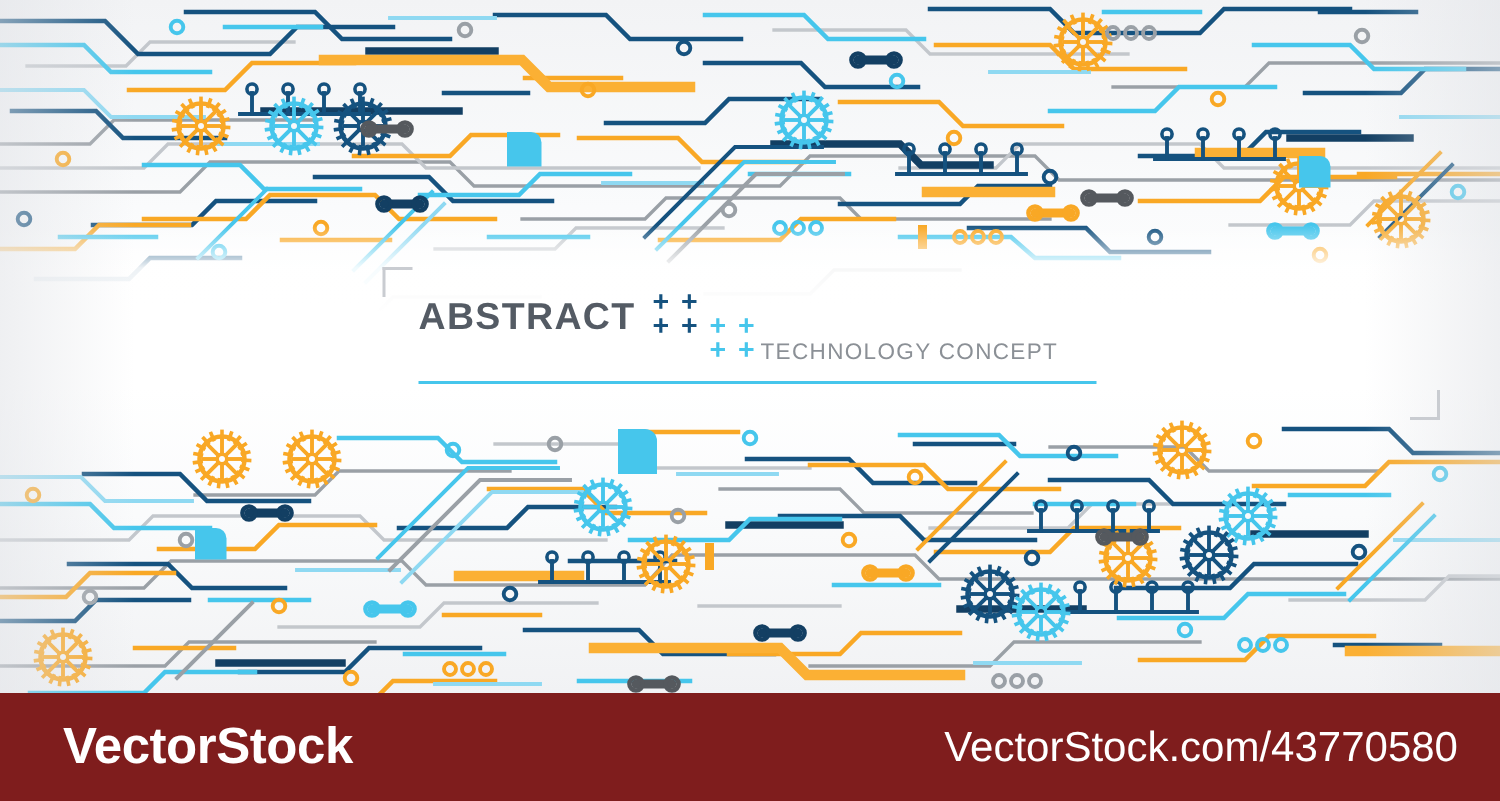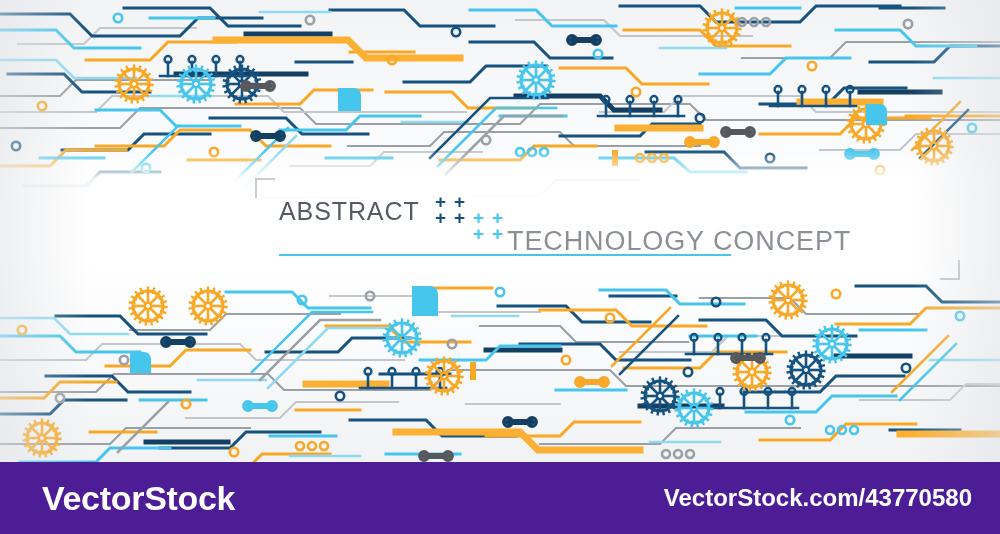--- a/index.html
+++ b/index.html
@@ -42,47 +42,47 @@
   #headline{
     position:absolute;left:255px;top:178px;width:480px;height:92px;
   }
   .bracket{position:absolute;width:18px;height:18px;}
   .bracket.tl{left:0;top:0;border-left:2px solid #c9ccd1;border-top:2px solid #c9ccd1;}
   .bracket.br{right:-225px;bottom:-10px;border-right:2px solid #c9ccd1;border-bottom:2px solid #c9ccd1;}
 
   #title-lines{position:absolute;left:24px;top:20px;}
   .tline{
     font-size:25px;letter-spacing:.9px;line-height:26px;
-    color:#545b64;font-weight:400;white-space:nowrap;
+    color:#545b64;font-weight:700;white-space:nowrap;
   }
   #underline{
     position:absolute;left:24px;top:76px;width:452px;height:2px;background:#46c6ec;
   }
   #tagline{
     position:absolute;left:252px;top:48px;
-    font-size:27px;letter-spacing:.9px;color:#8b9096;font-weight:300;white-space:nowrap;
+    font-size:15px;letter-spacing:.9px;color:#8b9096;font-weight:300;white-space:nowrap;
   }
 
   
   #plusgrid{position:absolute;left:180px;top:14px;width:90px;height:50px;}
   .plus{position:absolute;font-size:19px;line-height:19px;font-weight:700;}
   .plus.navy{color:#15527f;}
   .plus.cyan{color:#46c6ec;}
 
   
   #footer{
-    position:absolute;left:0;top:462px;width:1000px;height:72px;background:#4c1d95;
+    position:absolute;left:0;top:462px;width:1000px;height:72px;background:#7f1d1d;
   }
   #brand{
     position:absolute;left:42px;top:50%;transform:translateY(-50%);
     color:#fff;font-size:34px;font-weight:700;letter-spacing:-.3px;white-space:nowrap;
   }
   #url{
     position:absolute;right:28px;top:50%;transform:translateY(-50%);
-    color:#fff;font-size:24px;font-weight:700;white-space:nowrap;
+    color:#fff;font-size:28px;font-weight:400;white-space:nowrap;
   }
 </style>
 </head>
 <body>
 
 <div id="stage">
 
   <div id="artwork">
     <svg width="1000" height="462" viewBox="0 0 1000 462" xmlns="http://www.w3.org/2000/svg">
       <defs>

